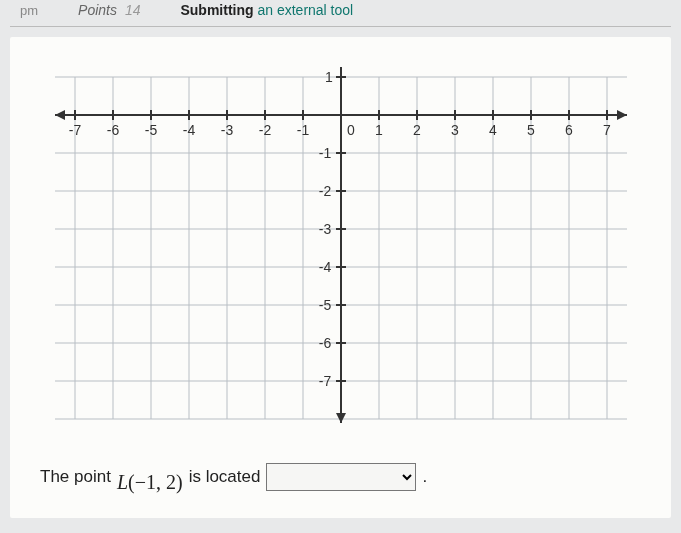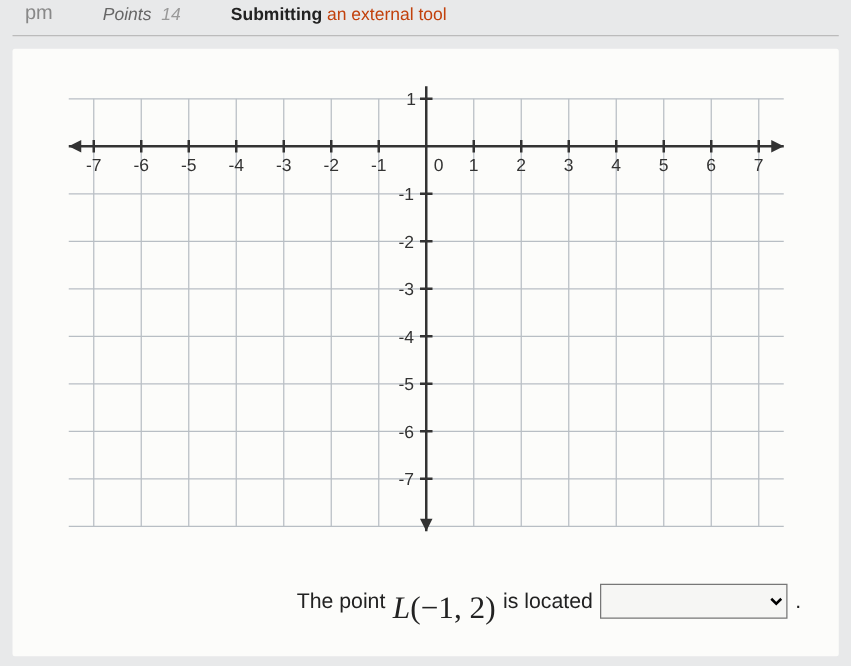--- a/index.html
+++ b/index.html
@@ -12,25 +12,25 @@
       overflow: hidden;
     }
     .header {
       display: flex;
       align-items: center;
       padding: 2px 20px 8px 20px;
       gap: 40px;
       font-size: 14px;
       color: #333;
     }
-    .header .due { color: #888; font-size: 16px; }
+    .header .due { color: #888; font-size: 13px; }
     .header .points { color: #666; font-style: italic; }
     .header .points-val { color: #999; margin-left: 4px; }
     .header .submitting { color: #222; }
-    .header .subtext { color: #c2410c; }
+    .header .subtext { color: #0f766e; }
     .header .sublabel { font-weight: bold; text-align: right; }
     hr.topline {
       border: none;
       border-top: 1px solid #bbb;
       margin: 0 10px 10px 10px;
     }
     .content {
       background: #fcfcfa;
       margin: 0 10px;
       padding: 18px 18px 18px 18px;
@@ -44,26 +44,25 @@
     }
     .chart-area svg { display: block; }
     .question {
       margin-top: 18px;
       padding: 6px 12px;
       display: flex;
       align-items: center;
       gap: 6px;
       font-size: 17px;
       color: #222;
-      justify-content: flex-end;
     }
     .question .math {
       font-family: "Times New Roman", serif;
       font-style: italic;
-      font-size: 25px;
+      font-size: 20px;
       margin-top: 12px;
     }
     .question .math .paren { font-style: normal; }
     .question .math .num { font-style: normal; }
     select {
       height: 28px;
       min-width: 150px;
       border: 1px solid #777;
       background: #f6f6f4;
       font-size: 14px;

